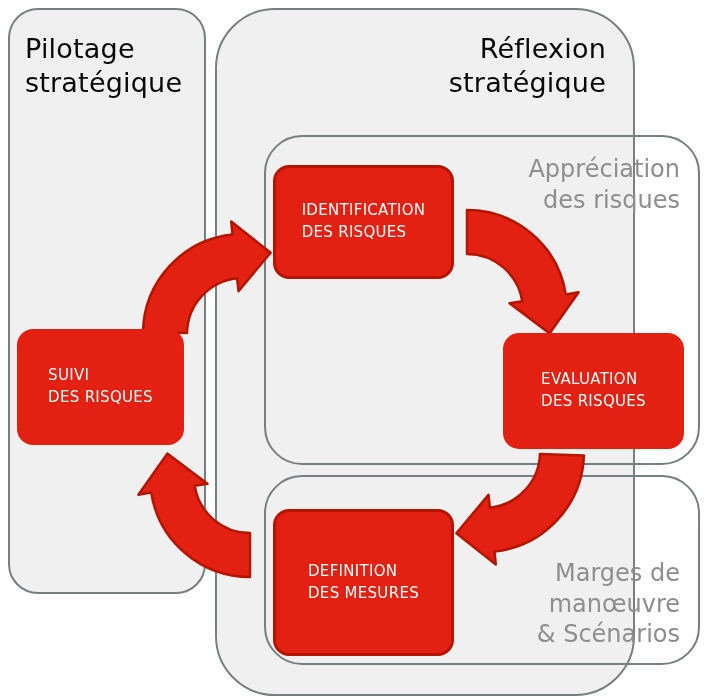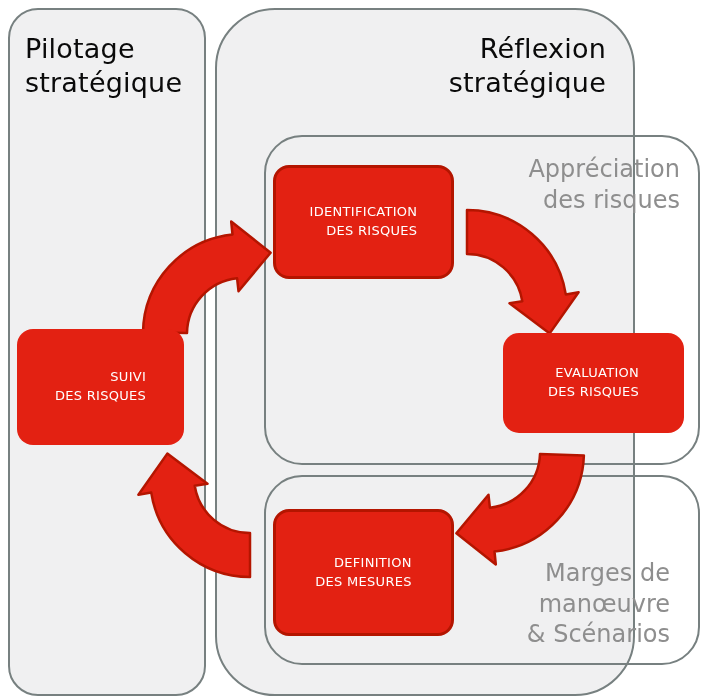--- a/index.html
+++ b/index.html
@@ -10,56 +10,56 @@
   html,body{margin:0;padding:0;}
   body{
     width:727px;height:700px;overflow:hidden;background:var(--page-bg);
     font-family:"DejaVu Sans","Liberation Sans",sans-serif;
   }
   .canvas{position:absolute;left:0;top:0;width:727px;height:700px;}
   .panel{
     position:absolute;background:var(--panel-bg);
     border:2px solid var(--panel-border);box-sizing:border-box;
   }
-  .panel-left{left:8px;top:8px;width:198px;height:688px;border-radius:30px;}
+  .panel-left{left:8px;top:8px;width:198px;height:586px;border-radius:30px;}
   .panel-right{left:215px;top:8px;width:420px;height:688px;border-radius:60px;}
   .panel-title{
     position:absolute;font-size:27px;line-height:1.26;color:var(--title-text);
     white-space:pre-line;letter-spacing:0.2px;
   }
   .panel-title.t-left{left:15px;top:22px;text-align:left;}
   .panel-title.t-right{right:27px;top:22px;text-align:right;}
   .inner-box{
     position:absolute;border:2px solid var(--panel-border);
     border-radius:38px;box-sizing:border-box;background:transparent;
   }
   .inner-top{left:47px;top:125px;width:436px;height:330px;}
   .inner-bottom{left:47px;top:465px;width:436px;height:190px;}
   .inner-label{
     position:absolute;color:var(--muted-text);font-size:24px;line-height:1.28;
     white-space:pre-line;text-align:right;
   }
   .label-top{right:18px;top:17px;}
-  .label-bottom{right:28px;bottom:13px;}
+  .label-bottom{right:18px;bottom:13px;}
   .arrows{position:absolute;left:0;top:0;width:727px;height:700px;pointer-events:none;}
   .arrow{
     fill:var(--node-red);stroke:var(--node-red-dark);
     stroke-width:2.5;stroke-linejoin:round;
   }
   .node{
     position:absolute;background:var(--node-red);color:var(--node-text);
     border-radius:16px;box-sizing:border-box;
     display:flex;align-items:center;justify-content:center;
-    text-align:right;font-size:13px;line-height:1.45;
+    text-align:left;font-size:15px;line-height:1.45;
     white-space:pre-line;letter-spacing:0.3px;
   }
   .node-bordered{border:3px solid var(--node-red-dark);}
   #node-identification{left:273px;top:165px;width:181px;height:114px;}
-  #node-evaluation{left:503px;top:333px;width:181px;height:100px;}
-  #node-definition{left:273px;top:509px;width:181px;height:127px;}
+  #node-evaluation{left:503px;top:333px;width:181px;height:116px;}
+  #node-definition{left:273px;top:509px;width:181px;height:147px;}
   #node-suivi{left:17px;top:329px;width:167px;height:116px;}
 </style>
 </head>
 <body>
 
 <div class="canvas">
 
   <section class="panel panel-left">
     <div class="panel-title t-left">Pilotage
 stratégique</div>

